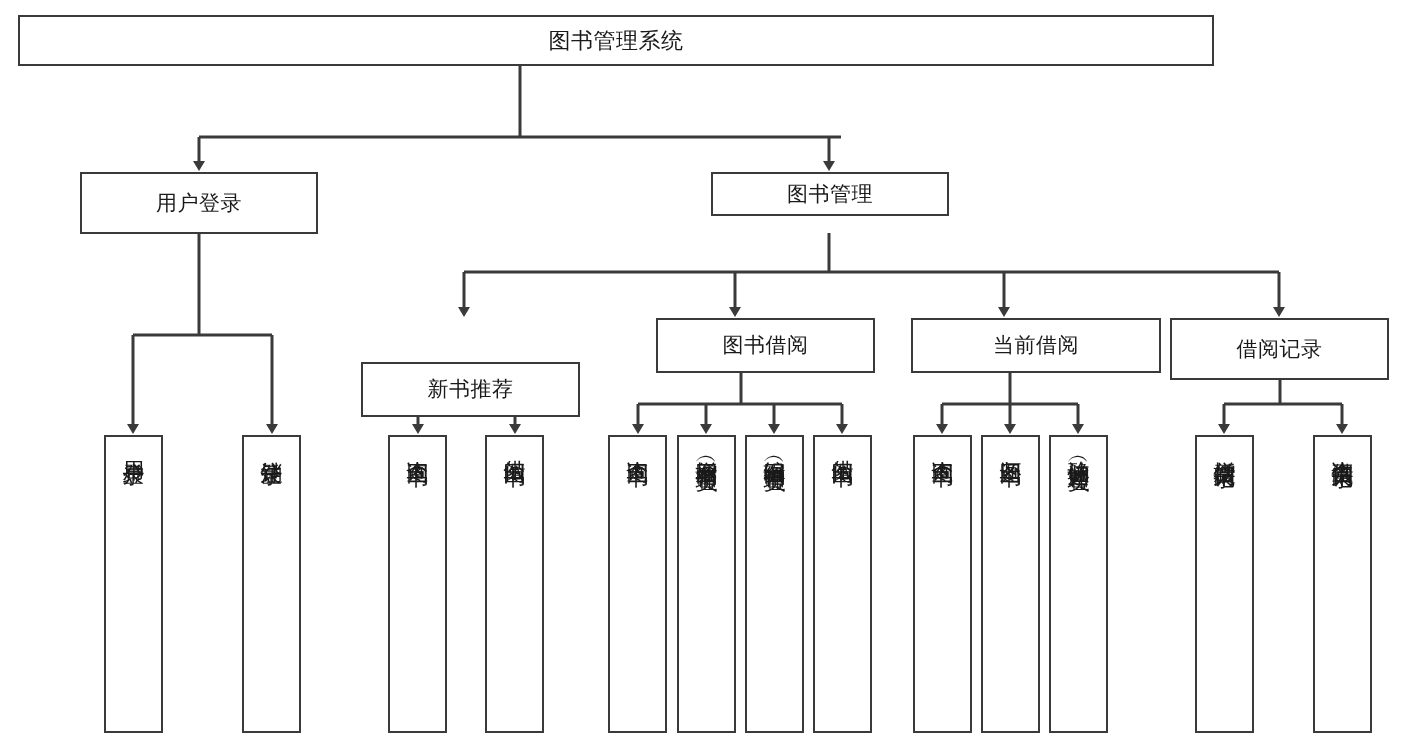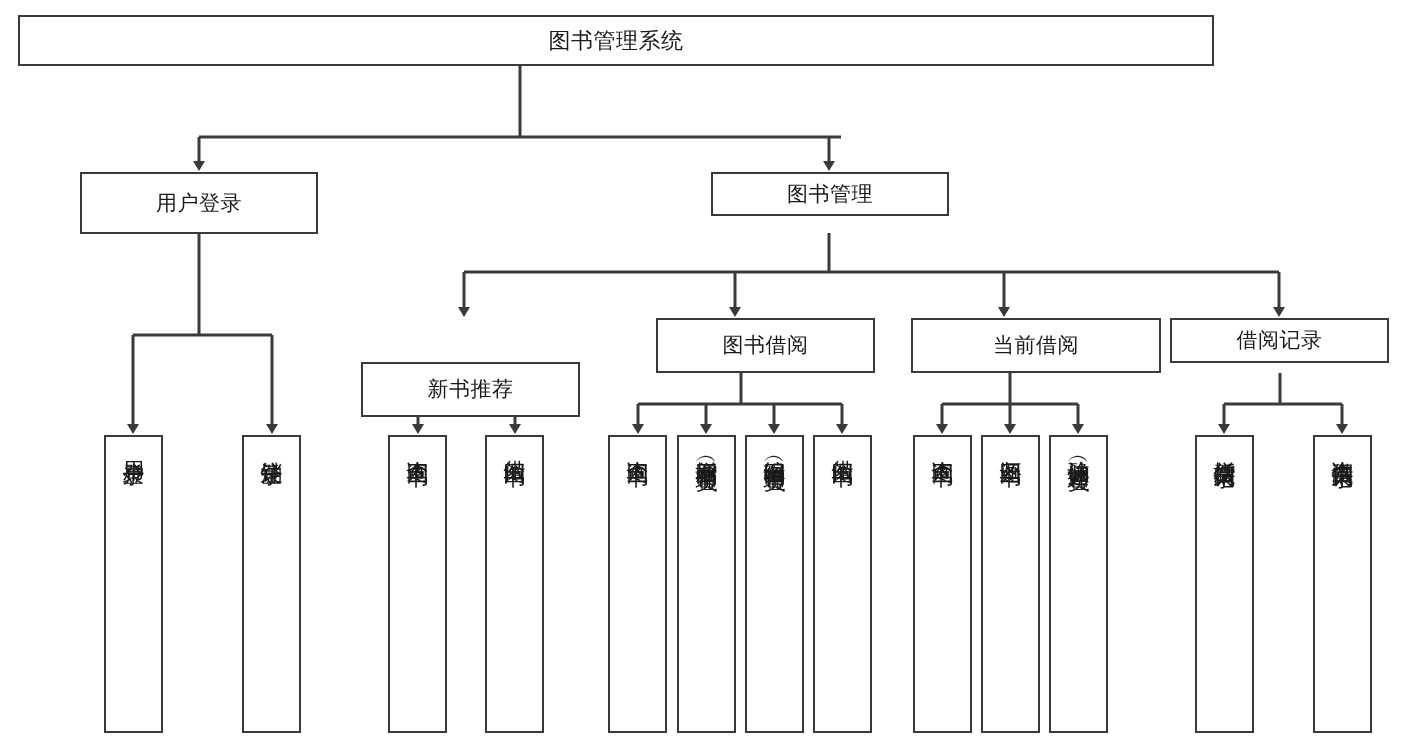--- a/index.html
+++ b/index.html
@@ -139,21 +139,21 @@
 
   <div class="node" style="left:361px; top:318px; width:219px; height:55px;margin-top:44px;">
     <span class="label">新书推荐</span>
   </div>
   <div class="node" style="left:656px; top:318px; width:219px; height:55px;">
     <span class="label">图书借阅</span>
   </div>
   <div class="node" style="left:901px; top:318px; width:250px; height:55px;margin-left:10px;">
     <span class="label">当前借阅</span>
   </div>
-  <div class="node" style="left:1170px; top:318px; width:219px; height:45px;">
+  <div class="node" style="left:1170px; top:318px; width:219px; height:62px;">
     <span class="label">借阅记录</span>
   </div>
 
   <div class="node leaf" style="left:104px; top:435px; width:59px; height:298px;">
     <span class="label">用户登录</span>
   </div>
   <div class="node leaf" style="left:242px; top:435px; width:59px; height:298px;">
     <span class="label">注销登录</span>
   </div>
 

